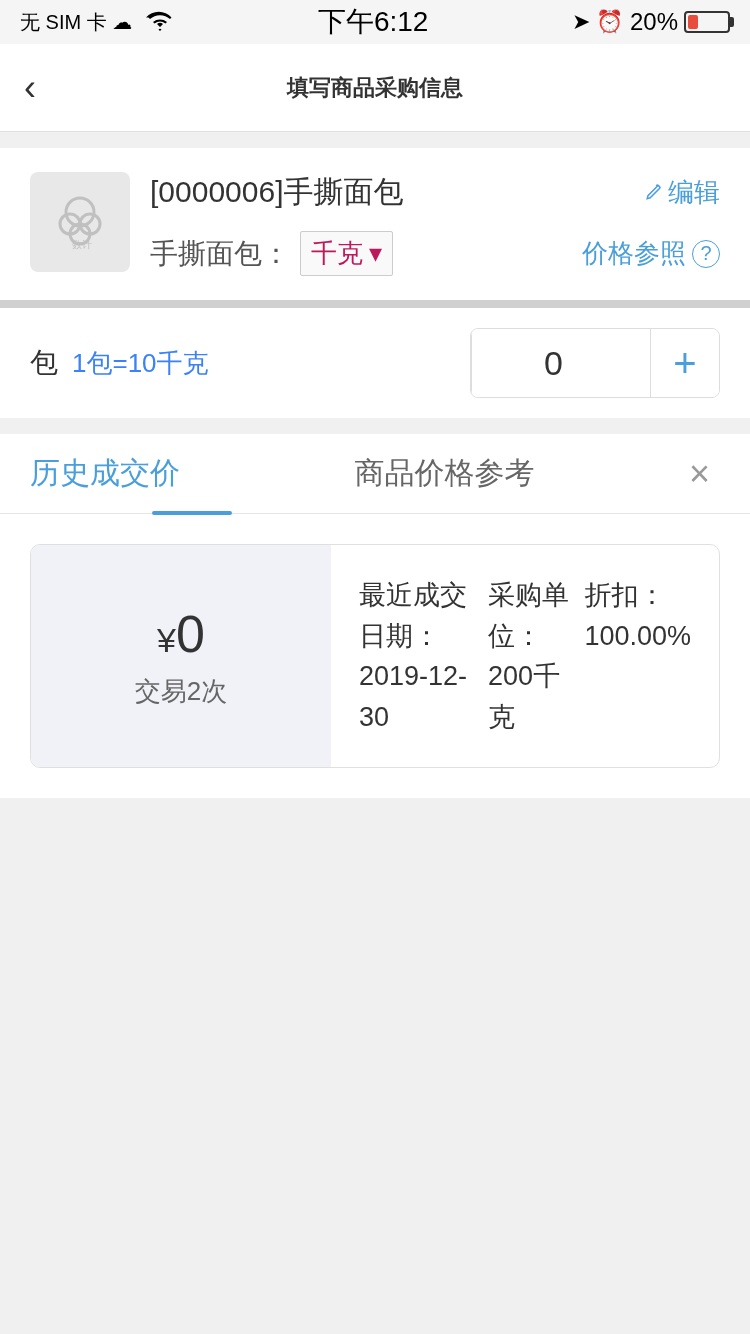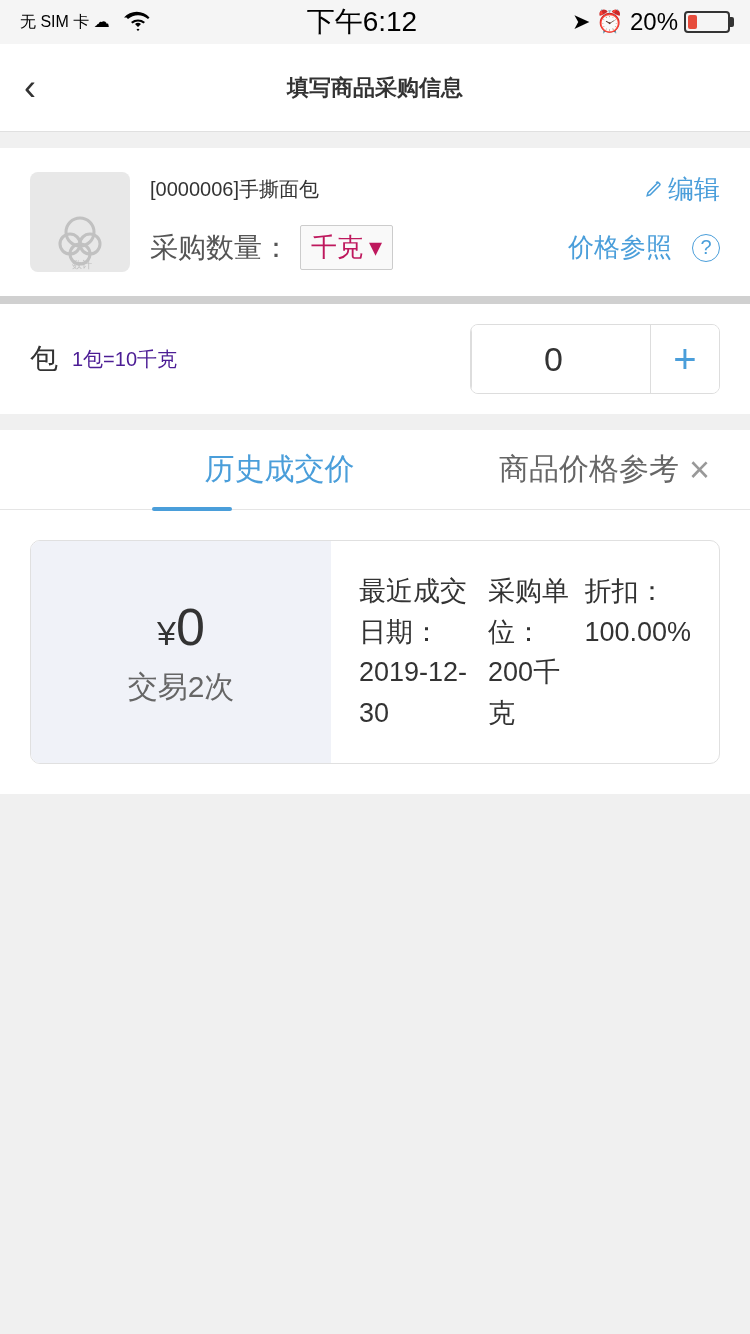--- a/index.html
+++ b/index.html
@@ -17,21 +17,21 @@
       width: 100%;
       height: 44px;
       background: #f5f5f5;
       display: flex;
       align-items: center;
       justify-content: space-between;
       padding: 0 20px;
       font-size: 26px;
       color: #000;
     }
-    .status-left { display: flex; align-items: center; gap: 14px; font-size: 16px; }
+    .status-left { display: flex; align-items: center; gap: 14px; font-size: 20px; }
     .status-center { font-size: 28px; font-weight: 500; }
     .status-right { display: flex; align-items: center; gap: 6px; font-size: 22px; }
     .battery {
       width: 46px;
       height: 22px;
       border: 2px solid #333;
       border-radius: 4px;
       position: relative;
       display: flex;
       align-items: center;
@@ -89,40 +89,40 @@
       display: flex;
       align-items: flex-start;
       gap: 20px;
     }
     .product-thumb {
       width: 100px;
       height: 100px;
       background: #e8e8e8;
       border-radius: 8px;
       display: flex;
-      align-items: flex-end;
+      align-items: center;
       justify-content: center;
       flex-shrink: 0;
       overflow: hidden;
     }
     .product-thumb svg {
       width: 60px;
       height: 60px;
       opacity: 0.5;
     }
     .product-info {
       flex: 1;
     }
     .product-name-row {
       display: flex;
       align-items: center;
       justify-content: space-between;
     }
     .product-name {
-      font-size: 20px;
+      font-size: 30px;
       color: #333;
       font-weight: 500;
     }
     .edit-btn {
       font-size: 26px;
       color: #4a9eda;
       display: flex;
       align-items: center;
       gap: 6px;
       cursor: pointer;
@@ -146,21 +146,21 @@
       font-size: 26px;
       color: #be185d;
       background: #f9f9f9;
       gap: 6px;
     }
     .price-ref {
       font-size: 26px;
       color: #4a9eda;
       display: flex;
       align-items: center;
-      gap: 20px;
+      gap: 6px;
       cursor: pointer;
     }
 
     
     .scroll-indicator {
       width: 100%;
       height: 8px;
       background: #d0d0d0;
       position: relative;
     }
@@ -175,22 +175,22 @@
     }
     .quantity-label {
       font-size: 28px;
       color: #333;
       font-weight: 500;
       display: flex;
       align-items: center;
       gap: 8px;
     }
     .quantity-unit-hint {
-      font-size: 20px;
-      color: #4c1d95;
+      font-size: 26px;
+      color: #3b82f6;
       margin-left: 6px;
     }
     .quantity-control {
       margin-left: auto;
       display: flex;
       align-items: center;
       border: 1px solid #ddd;
       border-radius: 8px;
       overflow: hidden;
     }
@@ -226,21 +226,21 @@
     .tab-header {
       display: flex;
       align-items: center;
       padding: 0 30px;
       border-bottom: 1px solid #e5e5e5;
       position: relative;
       height: 80px;
     }
     .tab-item {
       flex: 1;
-      text-align: right;
+      text-align: left;
       font-size: 30px;
       color: #666;
       cursor: pointer;
       padding-bottom: 20px;
       padding-top: 20px;
       position: relative;
     }
     .tab-item.active {
       color: #4a9eda;
       font-weight: 500;
@@ -284,21 +284,21 @@
     }
     .history-price {
       font-size: 52px;
       color: #333;
       font-weight: 500;
     }
     .history-price .currency {
       font-size: 34px;
     }
     .history-trade-count {
-      font-size: 30px;
+      font-size: 26px;
       color: #666;
       margin-top: 10px;
     }
     .history-detail-side {
       flex: 1;
       padding: 30px 28px;
       display: flex;
       gap: 14px;
       justify-content: center;
     }
@@ -355,21 +355,21 @@
         <span class="product-name">[0000006]手撕面包</span>
         <span class="edit-btn">
           <svg width="20" height="20" viewBox="0 0 20 20">
               <path d="M14.7 2.3a1 1 0 011.4 0l1.6 1.6a1 1 0 010 1.4l-9.5 9.5-3 .8.8-3 9.5-9.5z" stroke="#4a9eda" stroke-width="1.5" fill="none"></path>
             </svg>
           <span>编辑</span>
         </span>
       </div>
       <div class="product-unit-row">
         <div style="display:flex;align-items:center;gap:10px;">
-          <span class="unit-label">采购数量：</span>
+          <span class="unit-label">手撕面包：</span>
           <div class="unit-select">
             <span>千克</span>
             <span>▾</span>
           </div>
         </div>
         <div class="price-ref">
           <span>价格参照</span>
           <span style="width:28px;height:28px;border:1.5px solid #4a9eda;border-radius:50%;display:inline-flex;align-items:center;justify-content:center;font-size:20px;">?</span>
         </div>
       </div>

